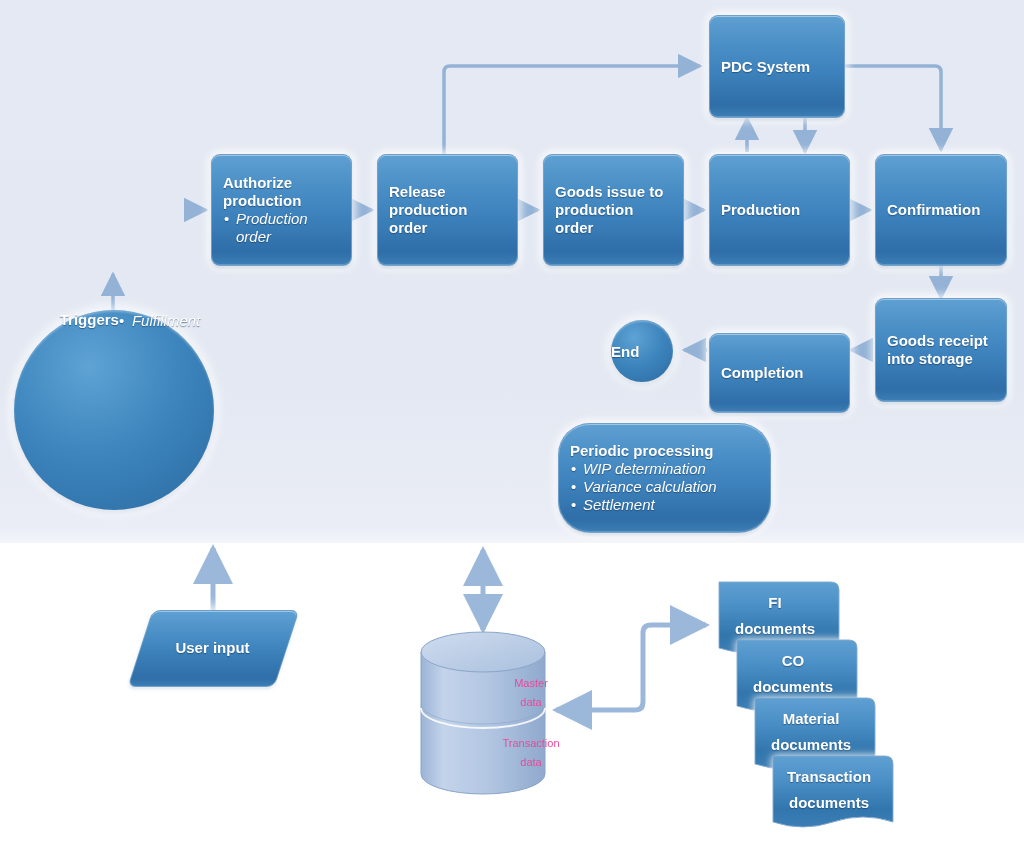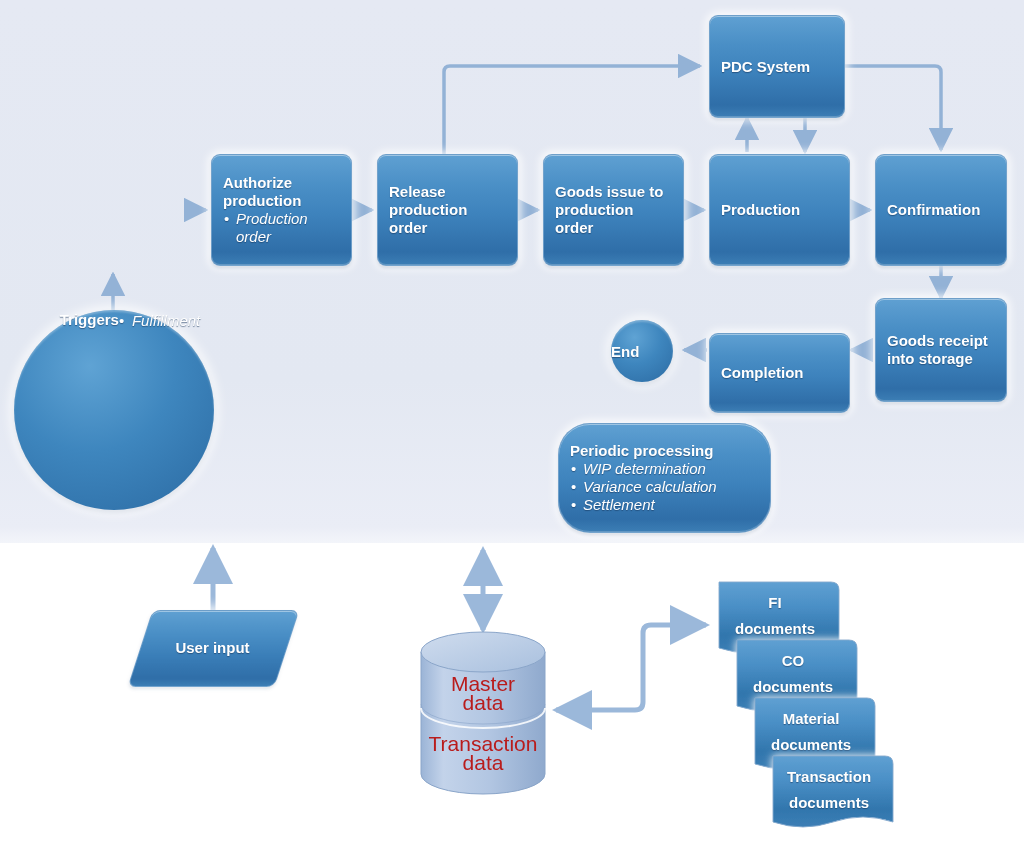--- a/index.html
+++ b/index.html
@@ -67,21 +67,21 @@
   .doc{position:absolute;color:#fff;}
   .doc svg{position:absolute;left:0;top:0;overflow:visible;}
   .doc .dlbl{position:absolute;left:0;top:0;width:100%;height:100%;
         display:flex;flex-direction:column;align-items:center;justify-content:center;
         font-weight:bold;font-size:15px;line-height:18px;text-align:center;
         text-shadow:0 1px 1px rgba(20,50,85,.55);padding-bottom:10px;box-sizing:border-box;gap:8px;}
 
   
   #database{position:absolute;}
   #database .cy-lbl{position:absolute;width:100%;text-align:center;
-        color:#b91c1c;font-size:21px;line-height:19px;}
+        color:#ec4899;font-size:11px;line-height:19px;padding-left:48px;}
 
   
   svg.conn{position:absolute;left:0;top:0;width:1024px;height:859px;
            pointer-events:none;overflow:visible;}
 </style>
 </head>
 <body>
 
 <div id="stage">
 

